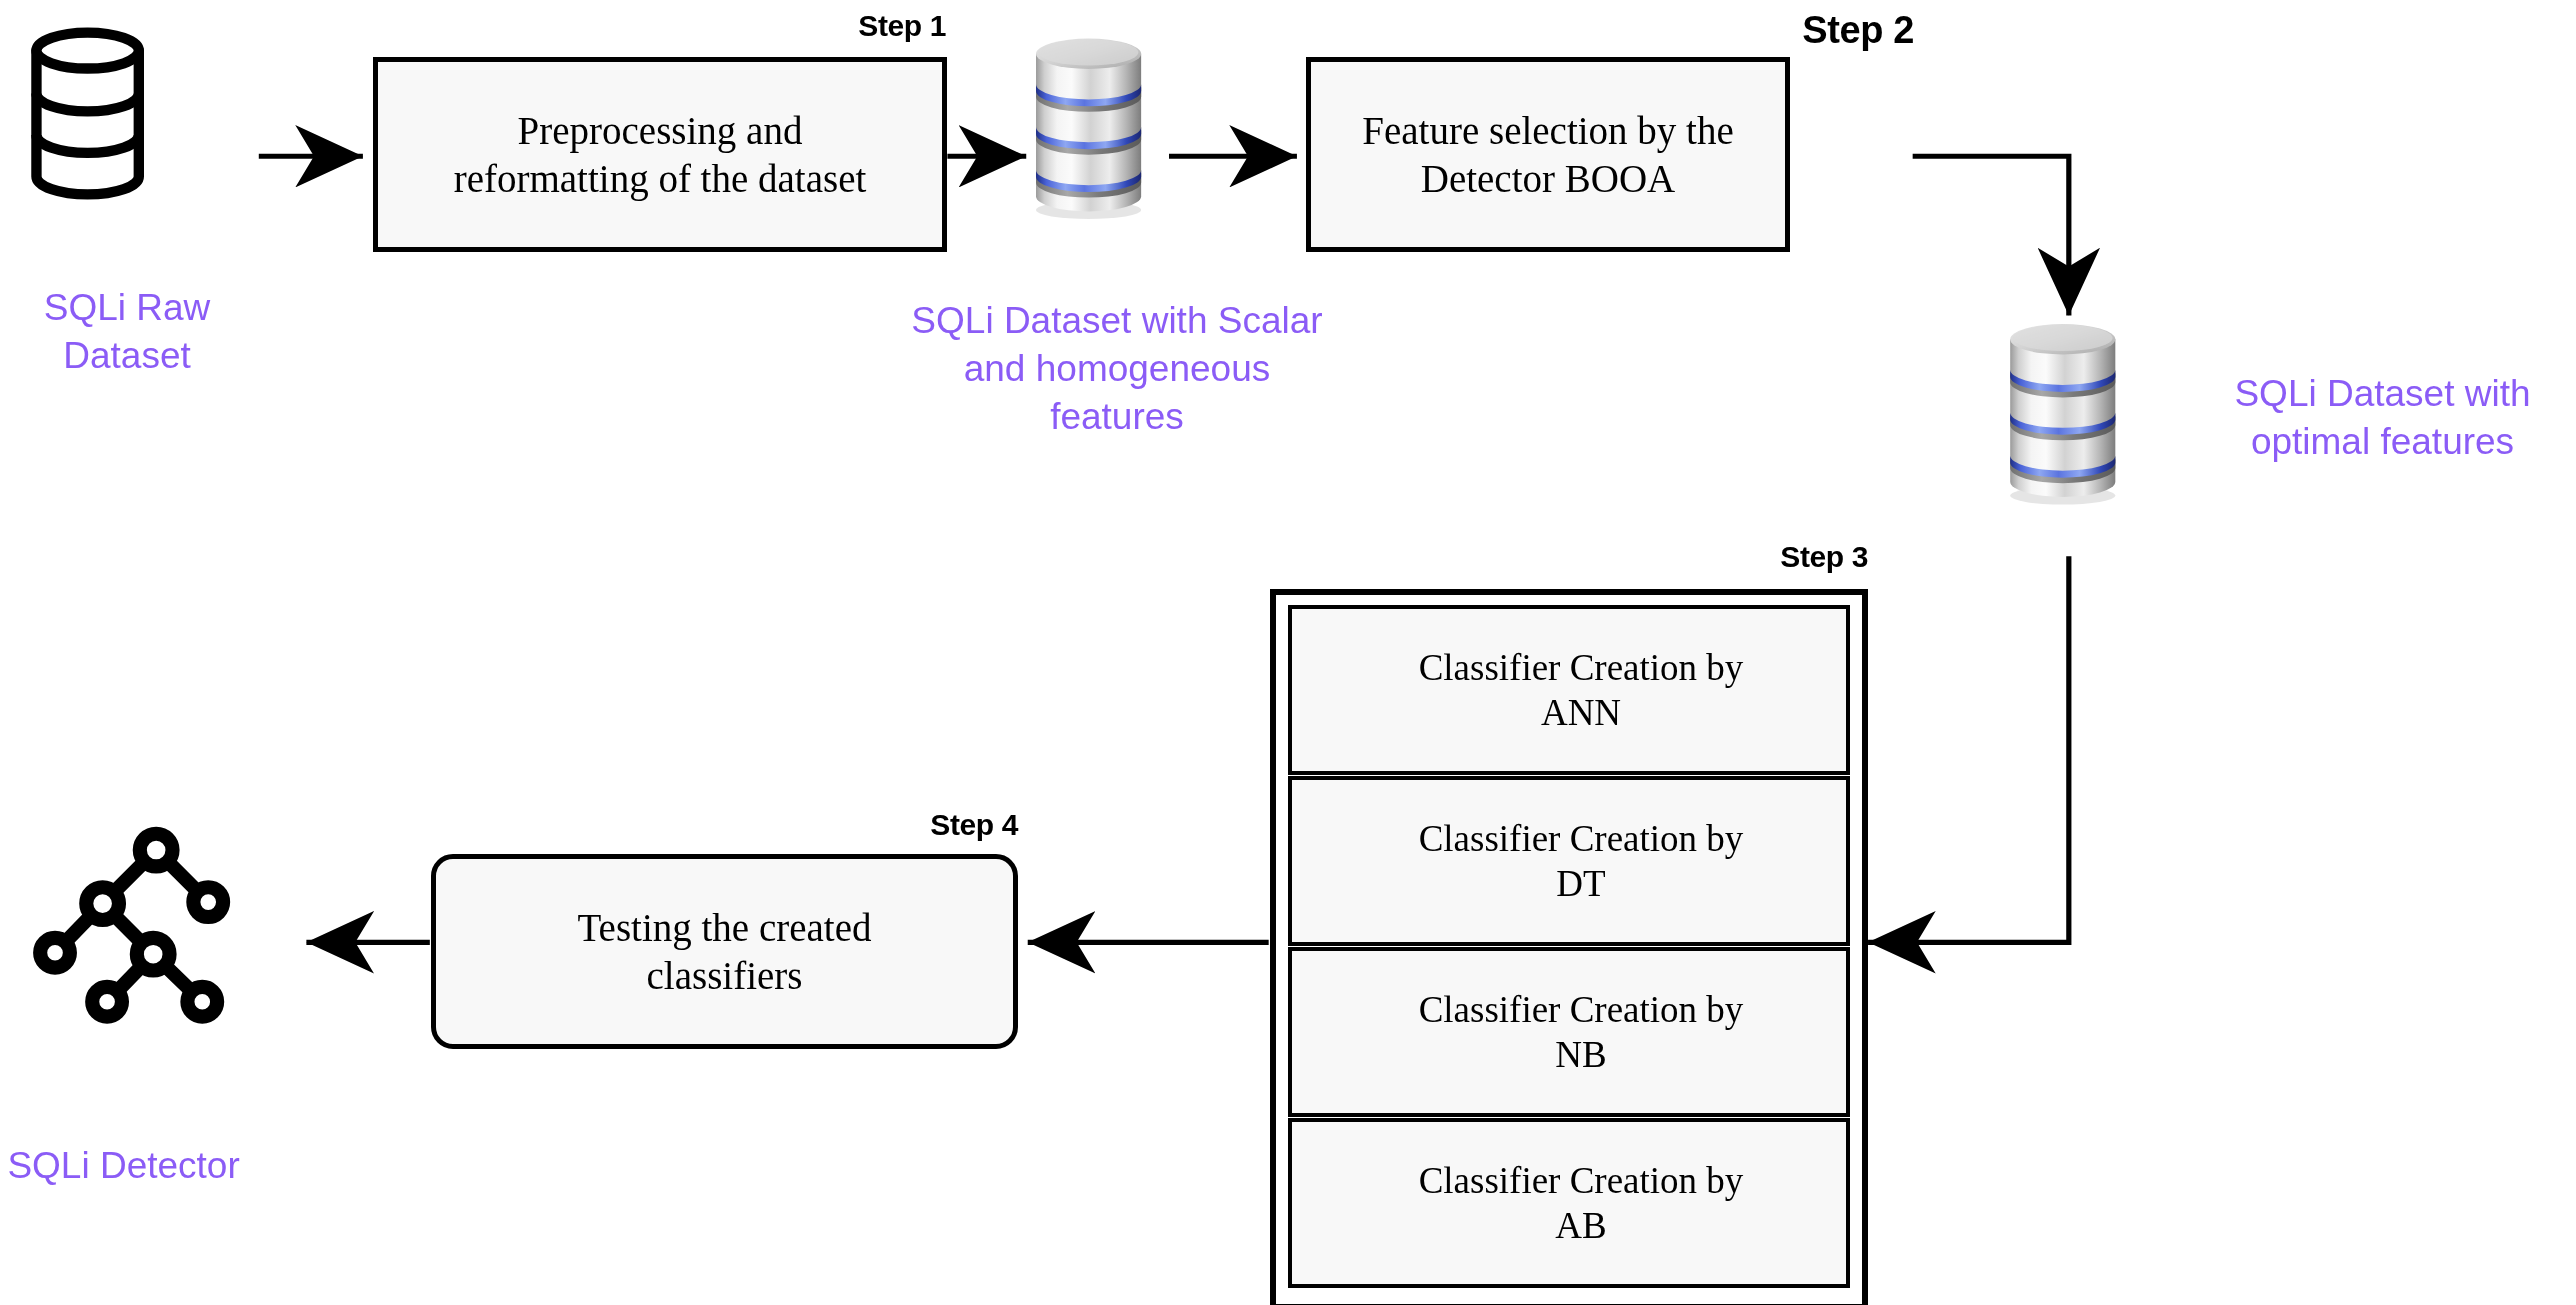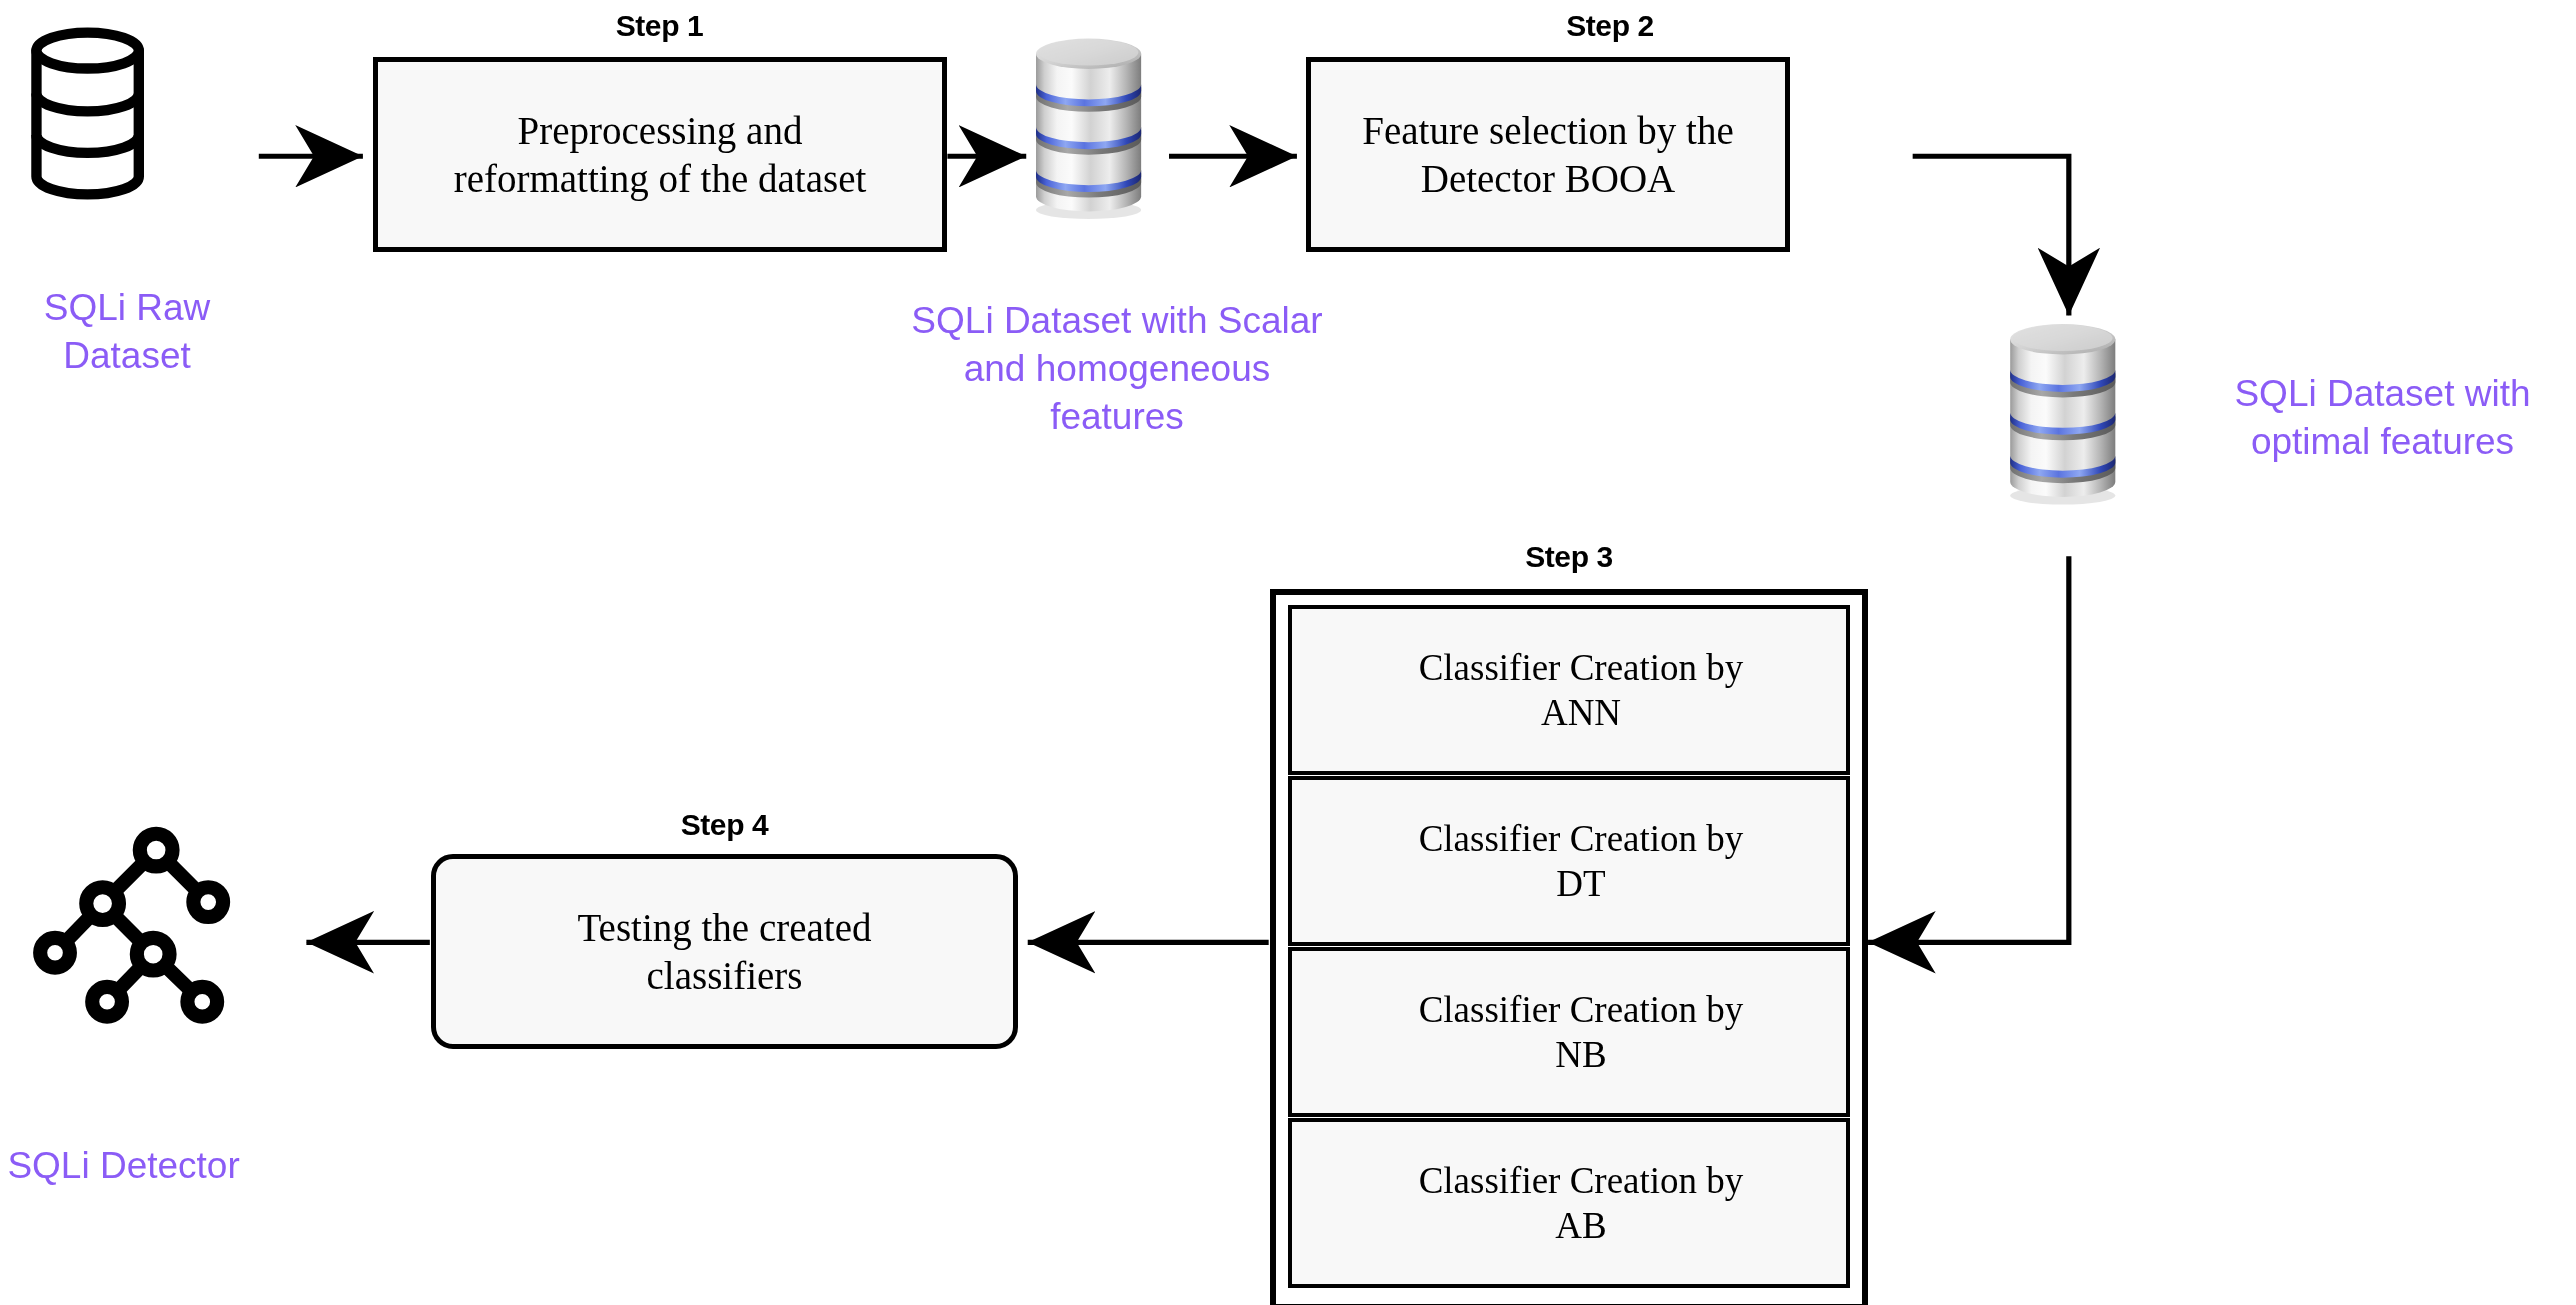--- a/index.html
+++ b/index.html
@@ -16,21 +16,21 @@
     font-family:"Liberation Serif",serif;
     color:#000;
     line-height:1.22;
     padding:12px 9px;
   }
   .step-label{
     position:absolute;
     font-family:"Liberation Sans",sans-serif;
     font-weight:bold;
     color:#000;
-    text-align:center;
+    text-align:right;
     white-space:nowrap;
     letter-spacing:-0.4px;
   }
   .caption{
     position:absolute;
     font-family:Liberation Sans, sans-serif;
     color:#8b5cf6;
     text-align:center;
     line-height:1.3;
   }
@@ -169,21 +169,21 @@
   </svg>
 
   <div class="step-label" style="left:373px;top:9px;width:573px;font-size:30px;">Step 1</div>
   <div class="proc-box" style="left:373px;top:57px;width:574px;height:195px;font-size:39px;">
     <div>
       <div>Preprocessing and</div>
       <div>reformatting of the dataset</div>
     </div>
   </div>
 
-  <div class="step-label" style="left:1306px;top:9px;width:608px;font-size:30px;">Step 2</div>
+  <div class="step-label" style="left:1306px;top:9px;width:608px;font-size:38px;">Step 2</div>
   <div class="proc-box" style="left:1306px;top:57px;width:484px;height:195px;font-size:39px;">
     <div>
       <div>Feature selection by the</div>
       <div>Detector BOOA</div>
     </div>
   </div>
 
   <div class="step-label" style="left:1270px;top:540px;width:598px;font-size:30px;">Step 3</div>
 
   <div class="outer-group" style="left:1270px;top:589px;width:598px;height:721px;"></div>

